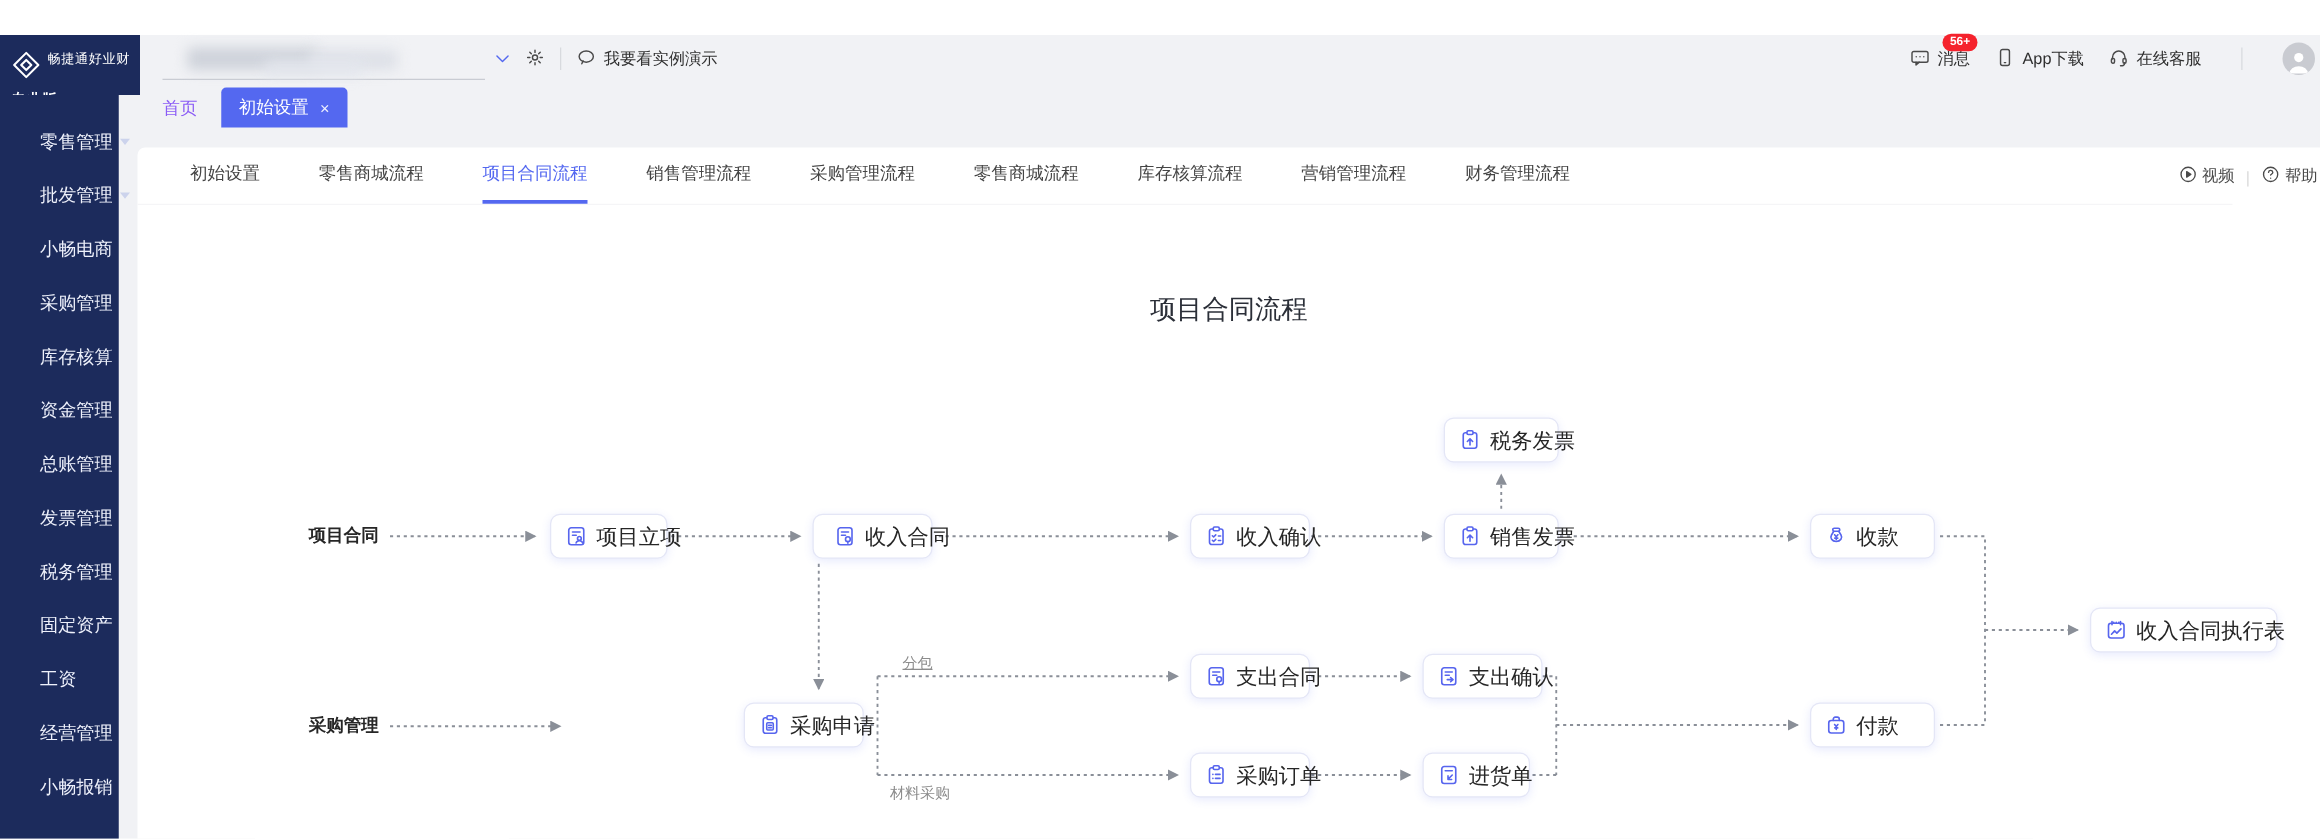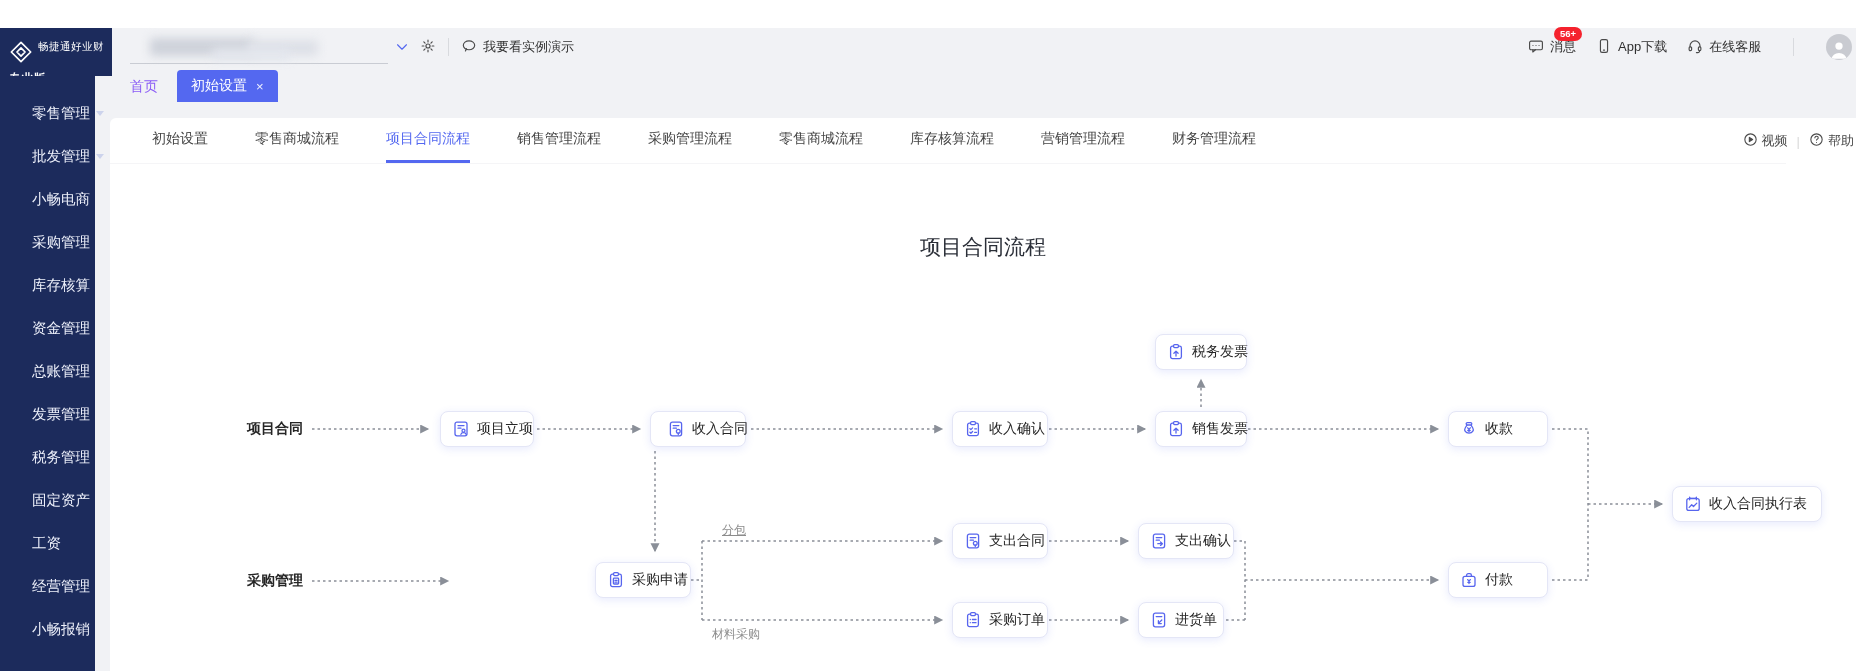--- a/index.html
+++ b/index.html
@@ -58,21 +58,21 @@
     font-size:13px; color:#4a4a4a; }
   .tab-extra .sep { color:#d9d9d9; margin:0 1px; }
   .tab-extra .x-item { display:flex; align-items:center; gap:4px; cursor:pointer; }
 
   
   .flow-title { position:absolute; left:110px; right:0; top:233px; text-align:center; font-size:21px;
     font-weight:500; color:#2b2f38; z-index:3; }
   #flow-svg { position:absolute; left:0; top:0; z-index:2; }
   .flow-node { position:absolute; height:36px; background:#fff; border:1px solid #e4e6f6; border-radius:8px;
     box-shadow:0 2px 8px rgba(84,104,240,.14); display:flex; align-items:center; gap:7px; padding-left:11px;
-    font-size:14px; font-weight:500; color:#262626; z-index:3; cursor:pointer; white-space:nowrap; }
+    font-size:17px; font-weight:500; color:#262626; z-index:3; cursor:pointer; white-space:nowrap; }
   .flow-node svg { flex:0 0 auto; }
   .row-label { position:absolute; font-size:14px; font-weight:bold; color:#262626; z-index:3; white-space:nowrap; }
   .branch-label { position:absolute; font-size:12px; color:#8c8c8c; z-index:3; white-space:nowrap; }
 </style>
 </head>
 <body>
 
 <div id="stage">
   <div class="bg-band"></div>
   <div class="card"></div>

